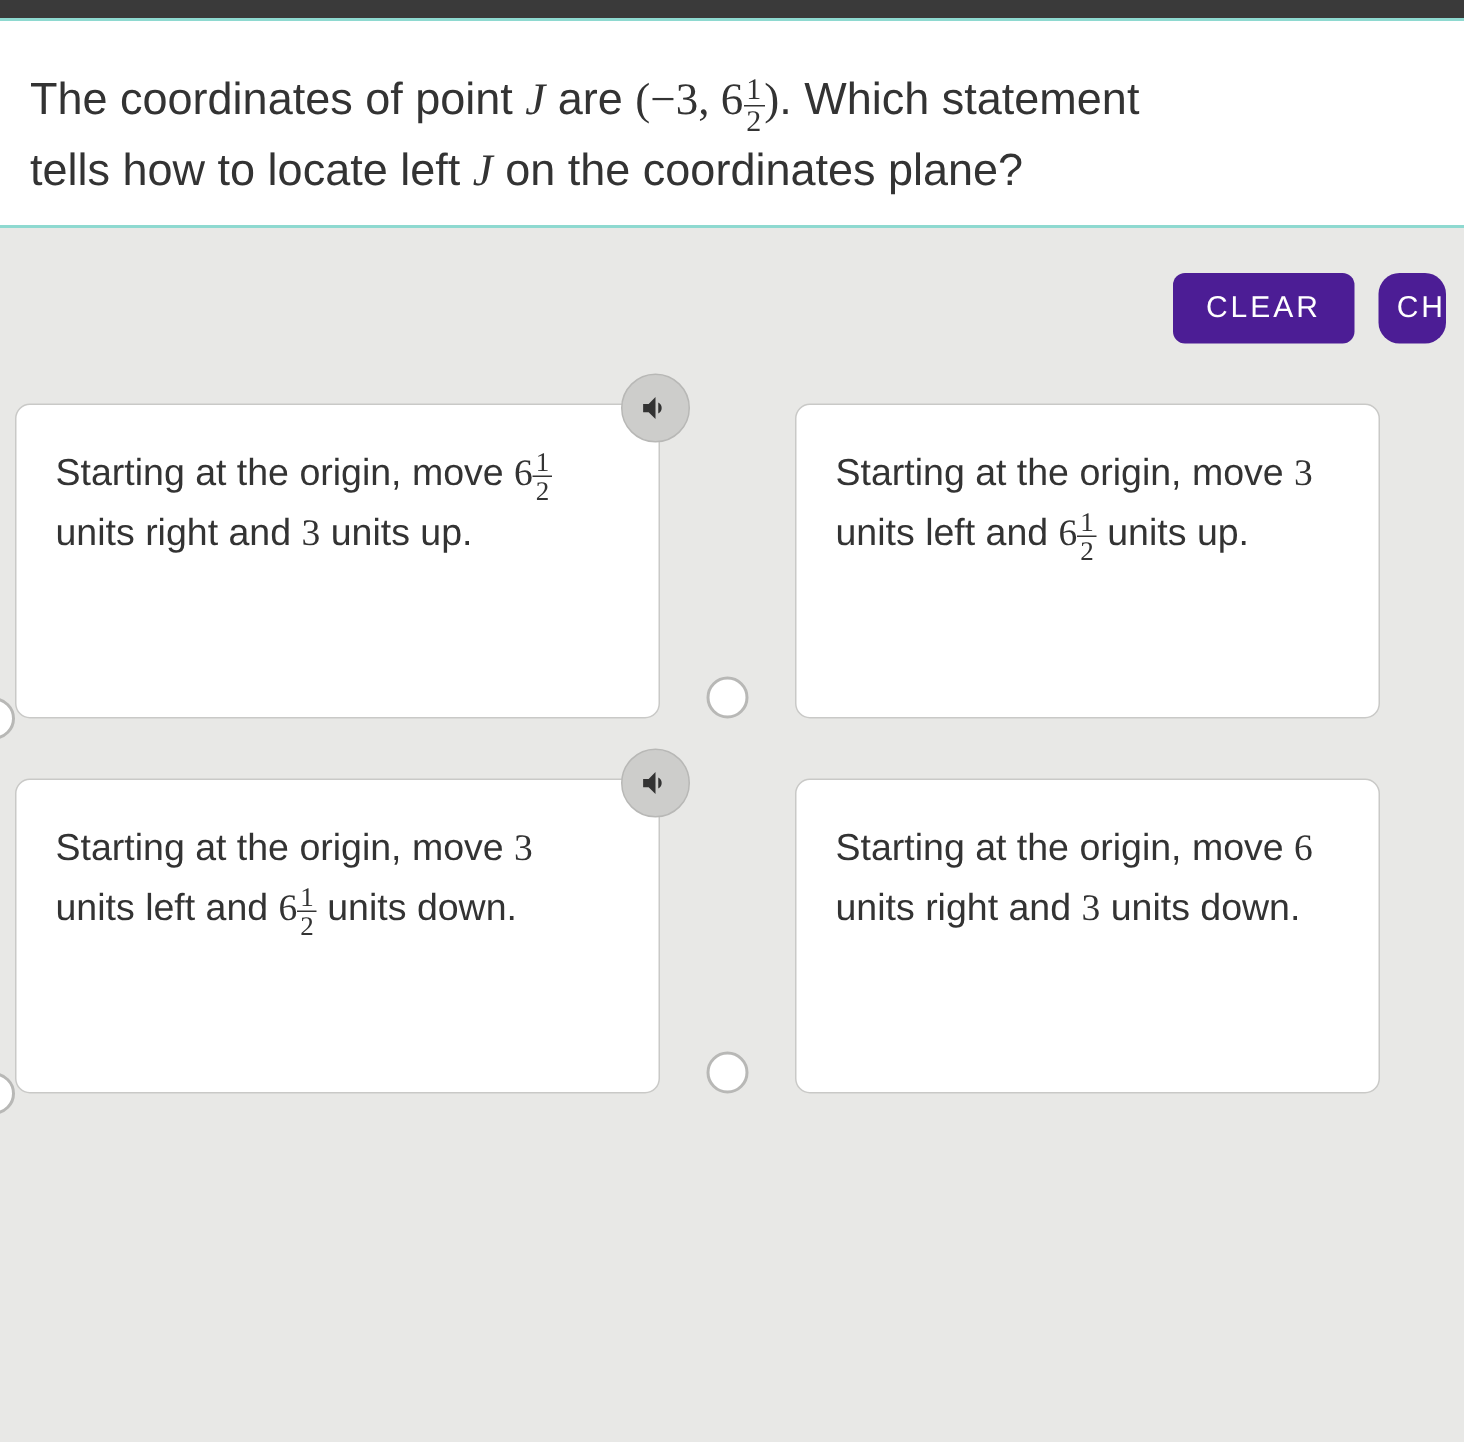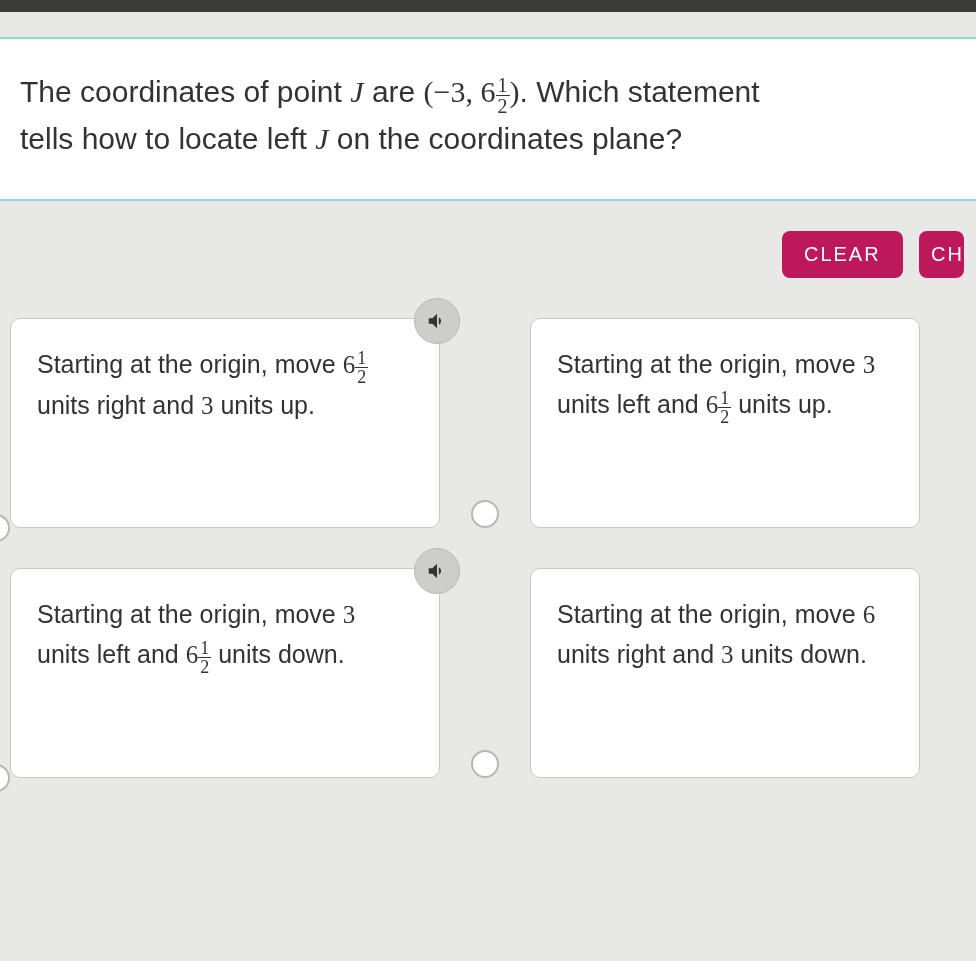--- a/index.html
+++ b/index.html
@@ -11,22 +11,21 @@
     overflow: hidden;
   }
   .topbar {
     height: 12px;
     background: #3a3a3a;
   }
   .question-panel {
     background: #fff;
     border-top: 2px solid #8ed9d0;
     border-bottom: 2px solid #8ed9d0;
-    padding: 30px 20px 38px 20px;
-    margin-top: 25px;
+    padding: 30px 20px 14px 20px;
   }
   .question-text {
     font-size: 30px;
     color: #333;
     line-height: 1.5;
   }
   .mathit { font-style: italic; font-family: 'Times New Roman', serif; }
   .mathser { font-family: 'Times New Roman', serif; }
   .frac {
     display: inline-block;
@@ -37,32 +36,32 @@
   .frac .num { display: block; border-bottom: 1.5px solid #333; padding: 0 2px; line-height: 1; }
   .frac .den { display: block; padding: 0 2px; line-height: 1; }
   .frac.q { font-size: 20px; }
   .frac.a { font-size: 18px; }
   .controls {
     text-align: right;
     padding: 30px 12px 40px 0;
   }
   .btn {
     display: inline-block;
-    background: #be185d;
+    background: #4c1d95;
     color: #fff;
     font-size: 20px;
     letter-spacing: 2px;
     padding: 12px 22px;
     border-radius: 8px;
     border: none;
     margin-left: 12px;
     cursor: pointer;
     font-weight: 500;
   }
-  .btn.check { padding-left: 12px; padding-right: 0; }
+  .btn.check { padding-left: 12px; padding-right: 0; border-radius: 14px; }
   .answers {
     padding: 0 0 0 0;
   }
   .row {
     display: flex;
     align-items: flex-end;
     margin-bottom: 40px;
     position: relative;
   }
   .radio-col {

